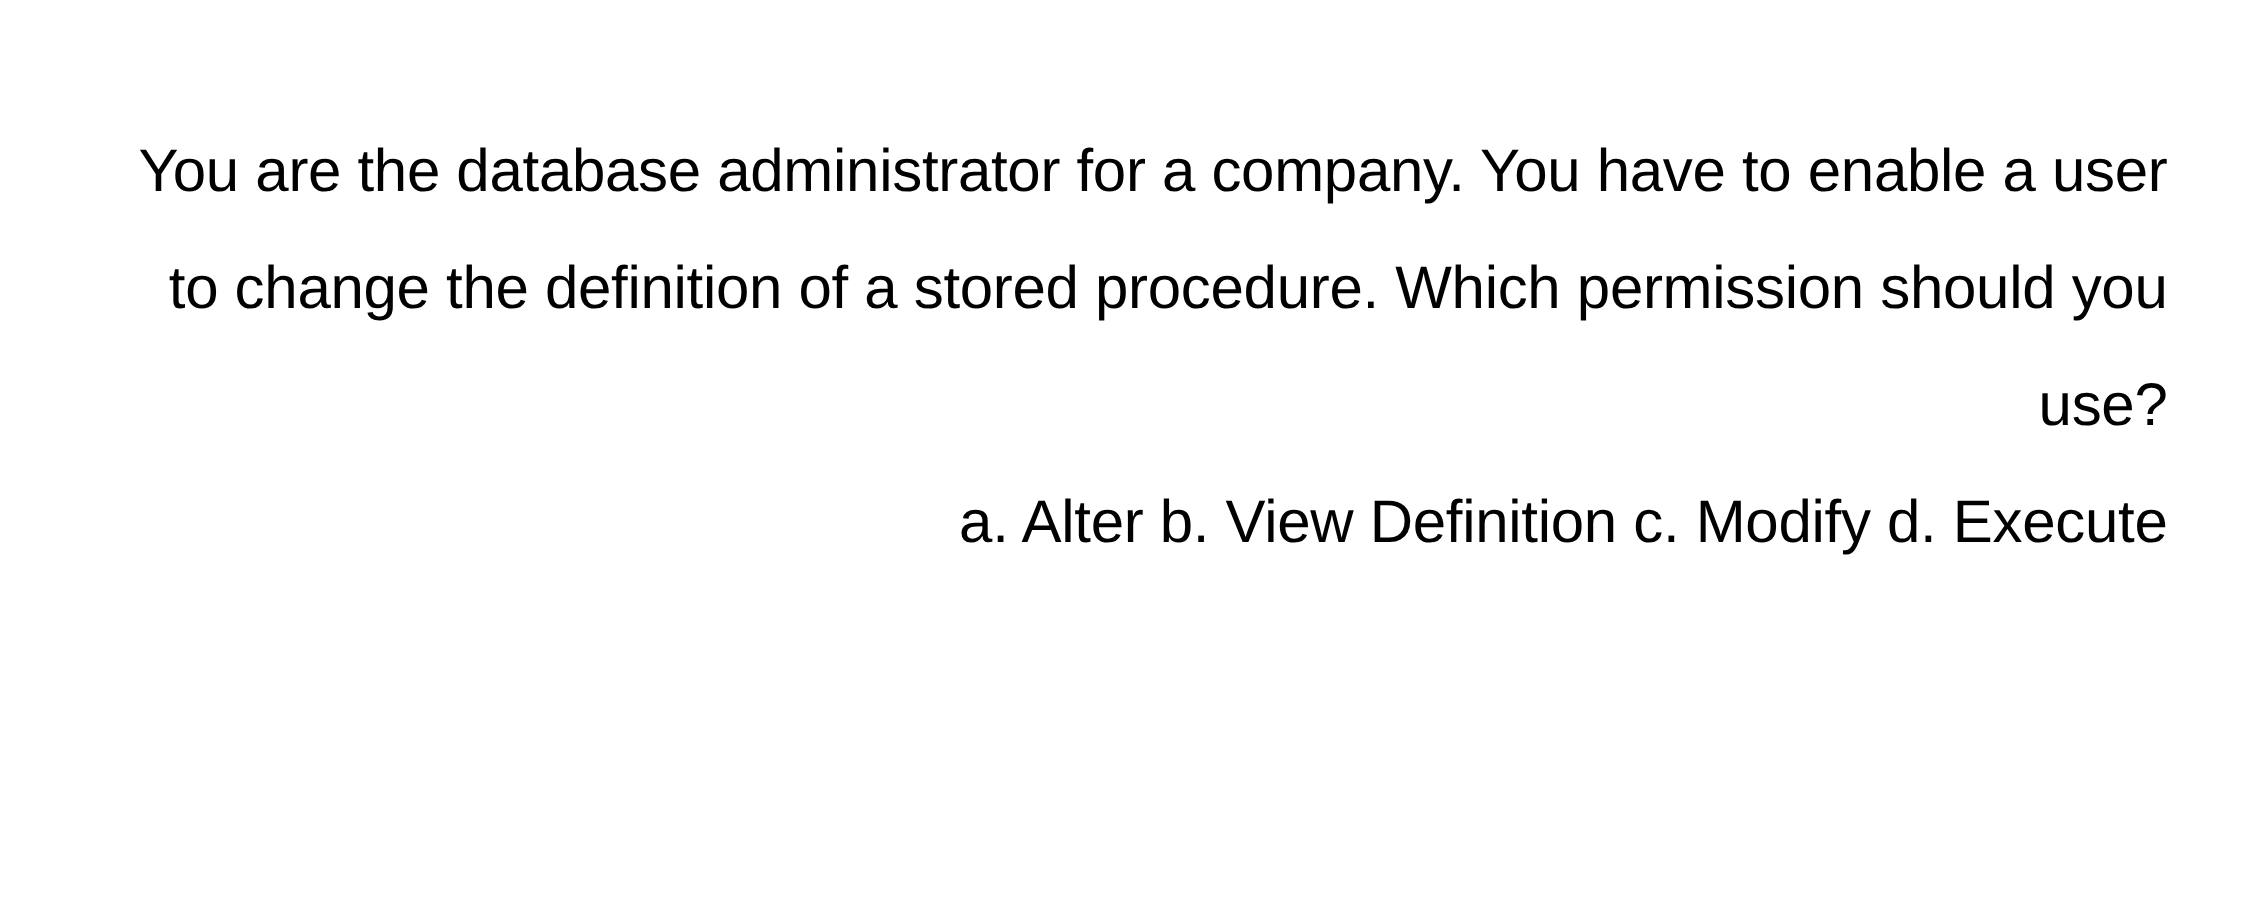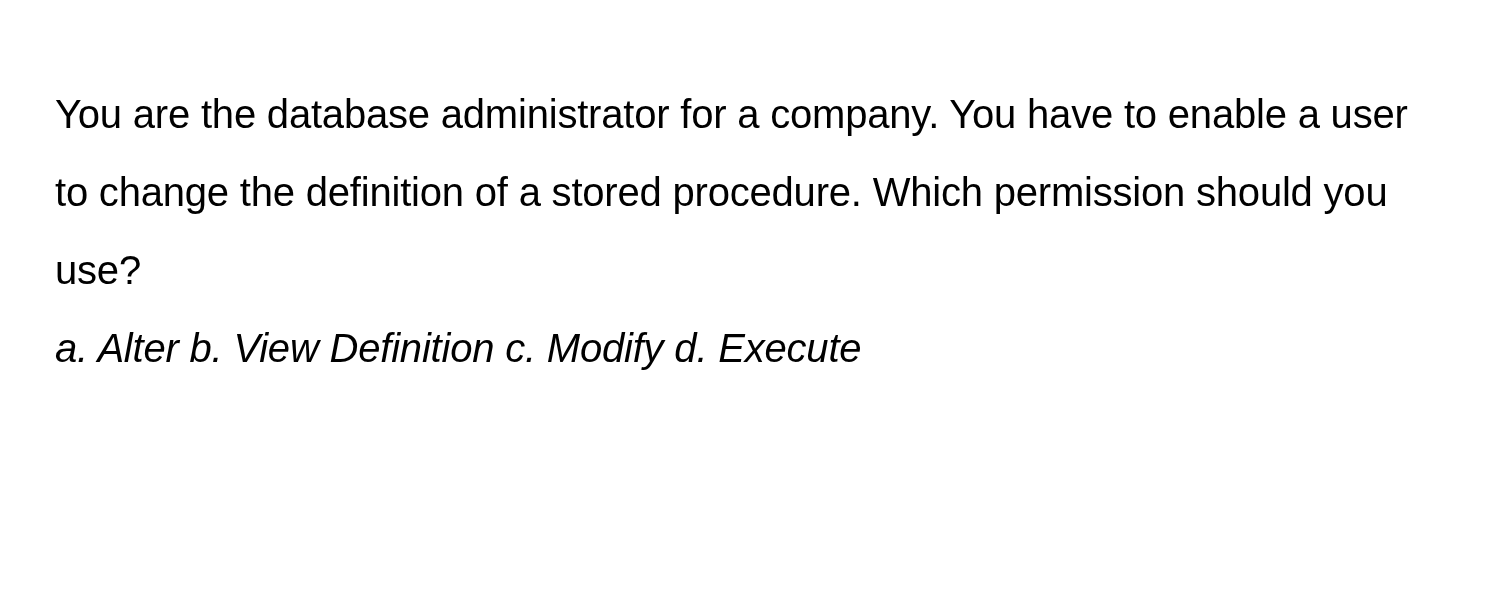--- a/index.html
+++ b/index.html
@@ -1,35 +1,35 @@
 <!DOCTYPE html>
 <html><head>
   <meta charset="utf-8">
   <style>
     * {
       margin: 0;
       padding: 0;
       box-sizing: border-box;
+      text-align: right;
     }
     body {
       width: 1500px;
       height: 600px;
       background: #ffffff;
       font-family: -apple-system, BlinkMacSystemFont, "Segoe UI", Helvetica, Arial, sans-serif;
       padding: 75px 55px 40px 55px;
       color: #000000;
       font-size: 40px;
       line-height: 1.95;
       letter-spacing: -0.2px;
     }
     .question-text {
       margin-bottom: 0;
     }
     .options-text {
       margin-top: 0;
-      font-style: italic;
     }
   </style>
 </head>
 <body>
 
 <p class="question-text">You are the database administrator for a company. You have to enable a user to change the definition of a stored procedure. Which permission should you use?</p>
 <p class="options-text">a. Alter b. View Definition c. Modify d. Execute</p>
 
 </body></html>

